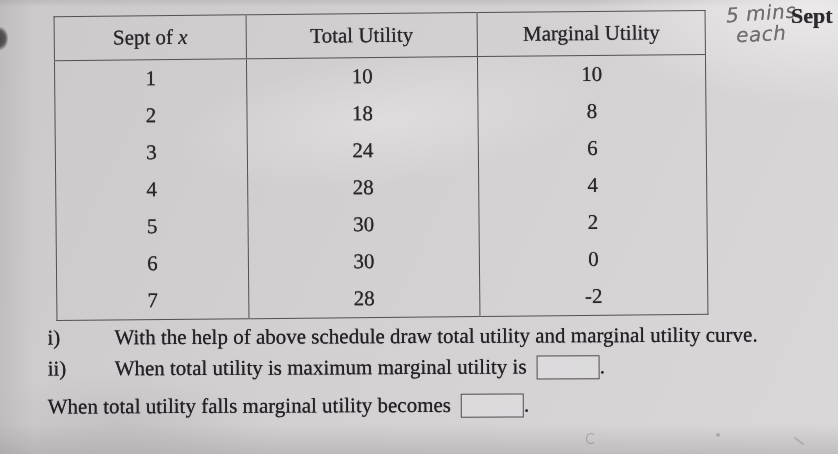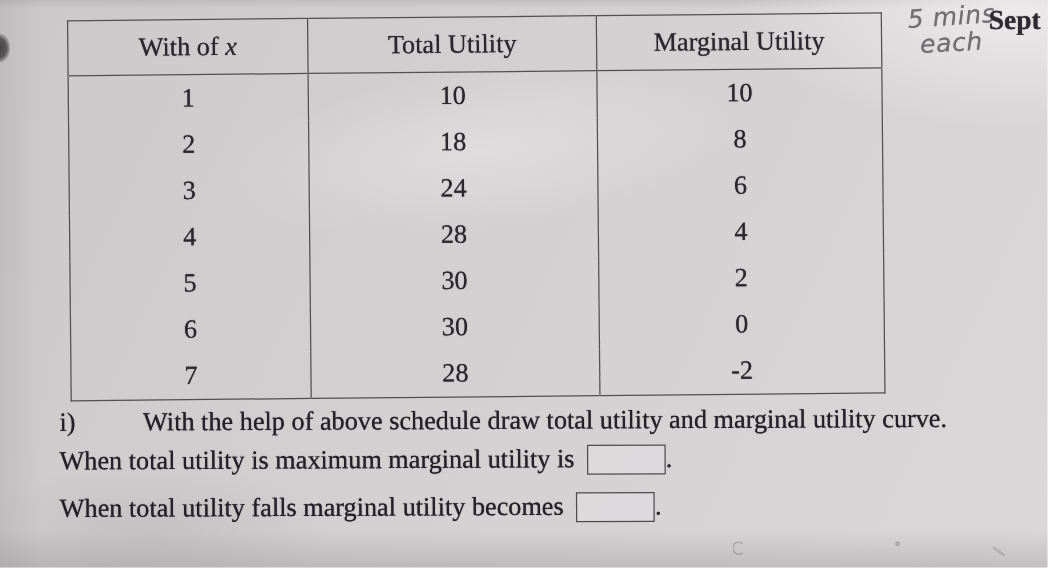--- a/index.html
+++ b/index.html
@@ -125,21 +125,21 @@
   <div class="smudge-stroke"></div>
 
   <table class="sched">
     <colgroup>
         <col class="c1">
         <col class="c2">
         <col class="c3">
       </colgroup>
     <thead>
       <tr>
-        <th><span>With of </span><span class="var-x">x</span></th>
+        <th><span>Sept of </span><span class="var-x">x</span></th>
         <th>Total Utility</th>
         <th>Marginal Utility</th>
       </tr>
     </thead>
     <tbody>
       <tr>
         <td>1</td>
         <td>10</td>
         <td>10</td>
       </tr>
@@ -180,20 +180,21 @@
   <div class="hand l2">each</div>
   <div class="month">Sept</div>
 
   <div class="questions">
     <div class="qline q1">
       <span class="qnum">i)</span>
         <span class="qtext">With the help of above schedule draw total utility and marginal utility curve.</span>
         <span class="qsuffix"></span>
     </div>
     <div class="qline q2">
+      <span class="qnum">ii)</span>
         <span class="qtext">When total utility is maximum marginal utility is</span>
         <span class="blank-box"></span>
         <span class="qsuffix">.</span>
     </div>
     <div class="qline q3">
         <span class="qtext">When total utility falls marginal utility becomes</span>
         <span class="blank-box"></span>
         <span class="qsuffix">.</span>
     </div>
   </div>

